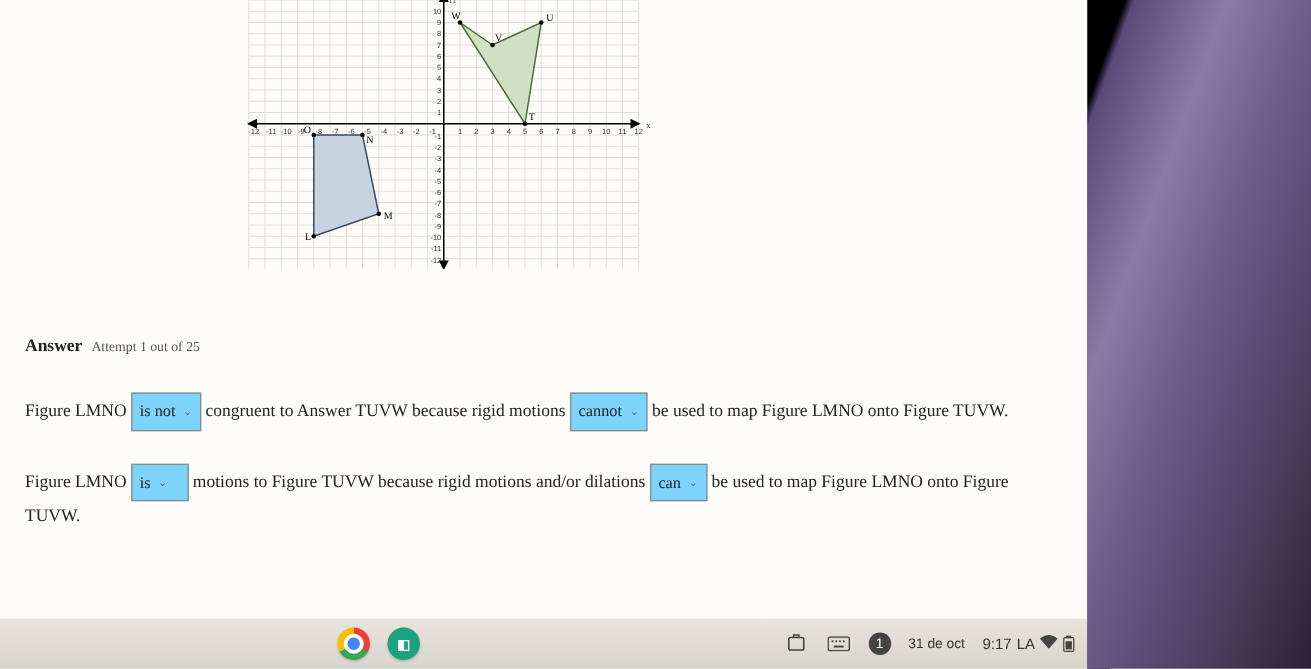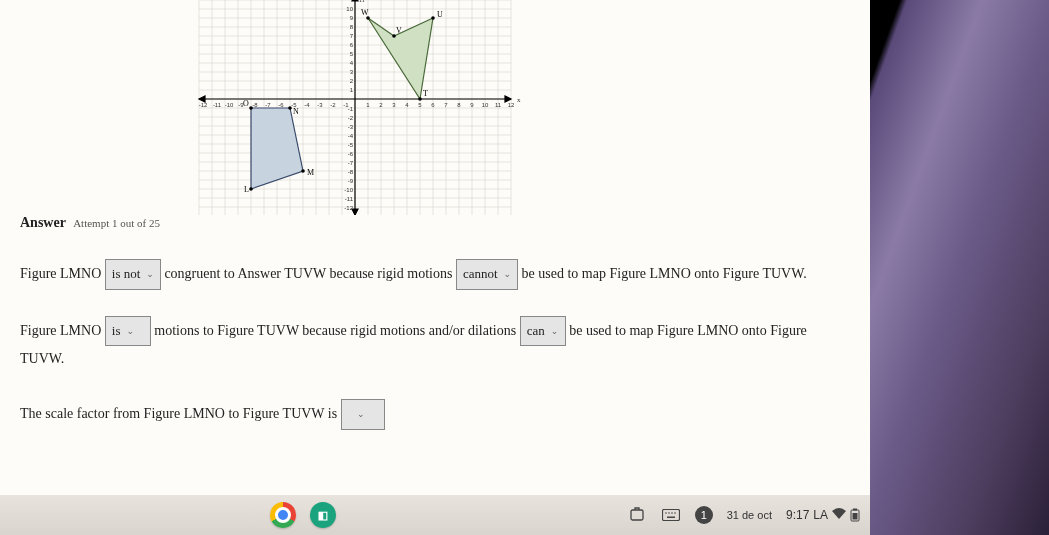--- a/index.html
+++ b/index.html
@@ -21,31 +21,32 @@
     }
     .graph-container {
       position: relative;
       margin-left: 155px;
       margin-top: -5px;
       width: 360px;
       height: 220px;
     }
     .graph-svg { display: block; }
     .answer-section {
+      margin-top: 55px;
       font-size: 14px;
       color: #222;
     }
     .answer-header { font-weight: bold; margin-bottom: 28px; }
     .attempt { font-weight: normal; font-size: 11px; color: #555; margin-left: 4px; }
     .sentence { margin-bottom: 26px; line-height: 1.9; }
     .figname { }
     .dropdown {
       display: inline-block;
       border: 1px solid #888;
-      background: #e5e5e5;
+      background: #7dd3fc;
       padding: 2px 6px;
       font-size: 13px;
       min-width: 46px;
       vertical-align: middle;
       position: relative;
       cursor: pointer;
     }
     .dropdown.empty { min-width: 44px; }
     .chev {
       display: inline-block;
@@ -233,26 +234,20 @@
     <div class="sentence">
       <span>Figure </span><span class="figname">LMNO</span>
       <span class="dropdown"><span>is</span><span class="chev">⌄</span></span>
       <span> motions to Figure </span><span class="figname">TUVW</span>
       <span> because rigid motions and/or dilations </span>
       <span class="dropdown"><span>can</span><span class="chev">⌄</span></span>
       <span> be used to map Figure </span><span class="figname">LMNO</span>
       <span> onto Figure </span><span class="figname">TUVW</span><span>.</span>
     </div>
 
-    <div class="sentence">
-      <span>The scale factor from Figure </span><span class="figname">LMNO</span>
-      <span> to Figure </span><span class="figname">TUVW</span>
-      <span> is </span>
-      <span class="dropdown empty">&nbsp;<span class="chev">⌄</span></span>
-    </div>
   </div>
 </div>
 
 <div class="taskbar">
   <div class="tb-left">
     <div class="tb-icon tb-chrome"></div>
     <div class="tb-icon tb-app2">◧</div>
   </div>
   <div class="tb-right">
     <div class="tb-smicon">

